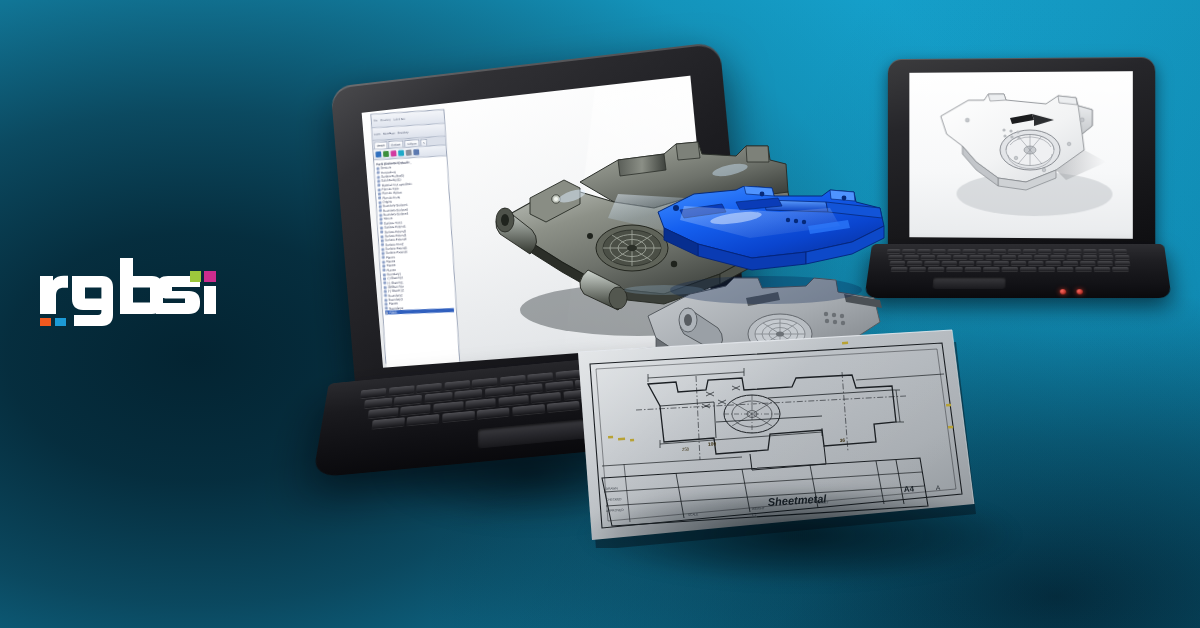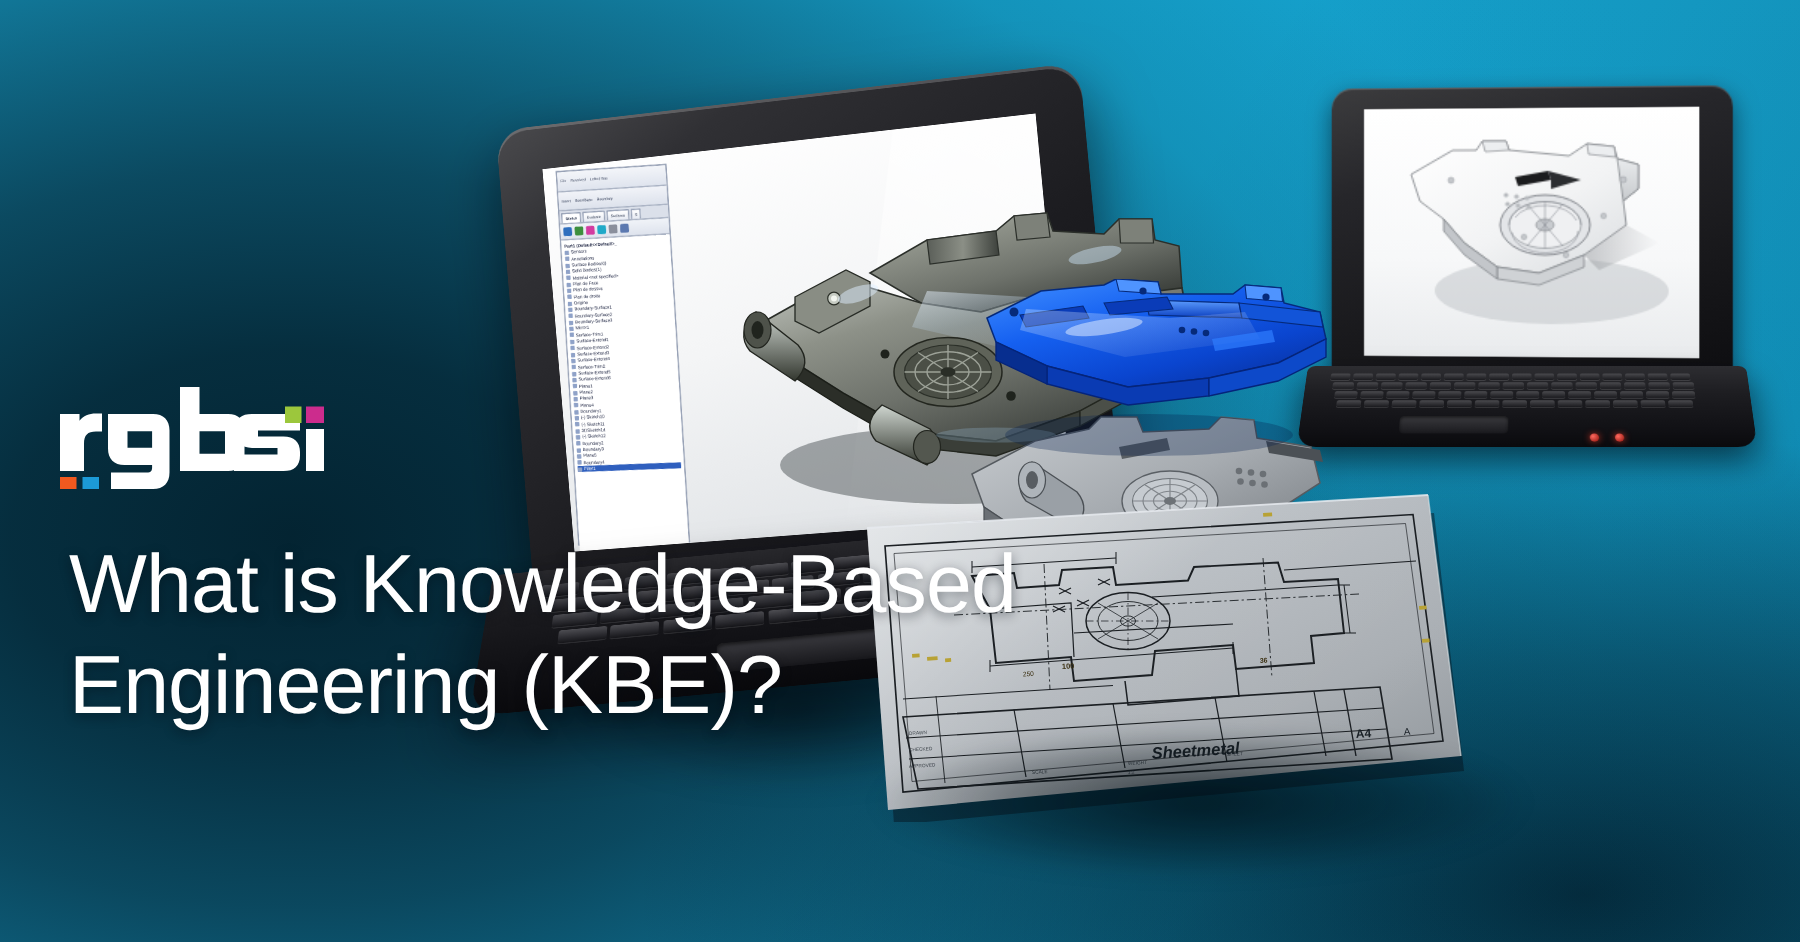--- a/index.html
+++ b/index.html
@@ -913,18 +913,14 @@
         <rect x="166" y="28" width="12" height="28"></rect>
       </g>
 
       <rect x="152" y="13" width="11" height="11" fill="#9CC73C"></rect>
       <rect x="166" y="13" width="12" height="11" fill="#CC2C8D"></rect>
       <rect x="2" y="60" width="11" height="8" fill="#F0591F"></rect>
       <rect x="17" y="60" width="11" height="8" fill="#1C9AD6"></rect>
     </svg>
   </div>
 
-  <h1 id="headline">
-    <span class="l">What is Knowledge-Based</span>
-    <span class="l">Engineering (KBE)?</span>
-  </h1>
 
 </div>
 
 </body></html>

